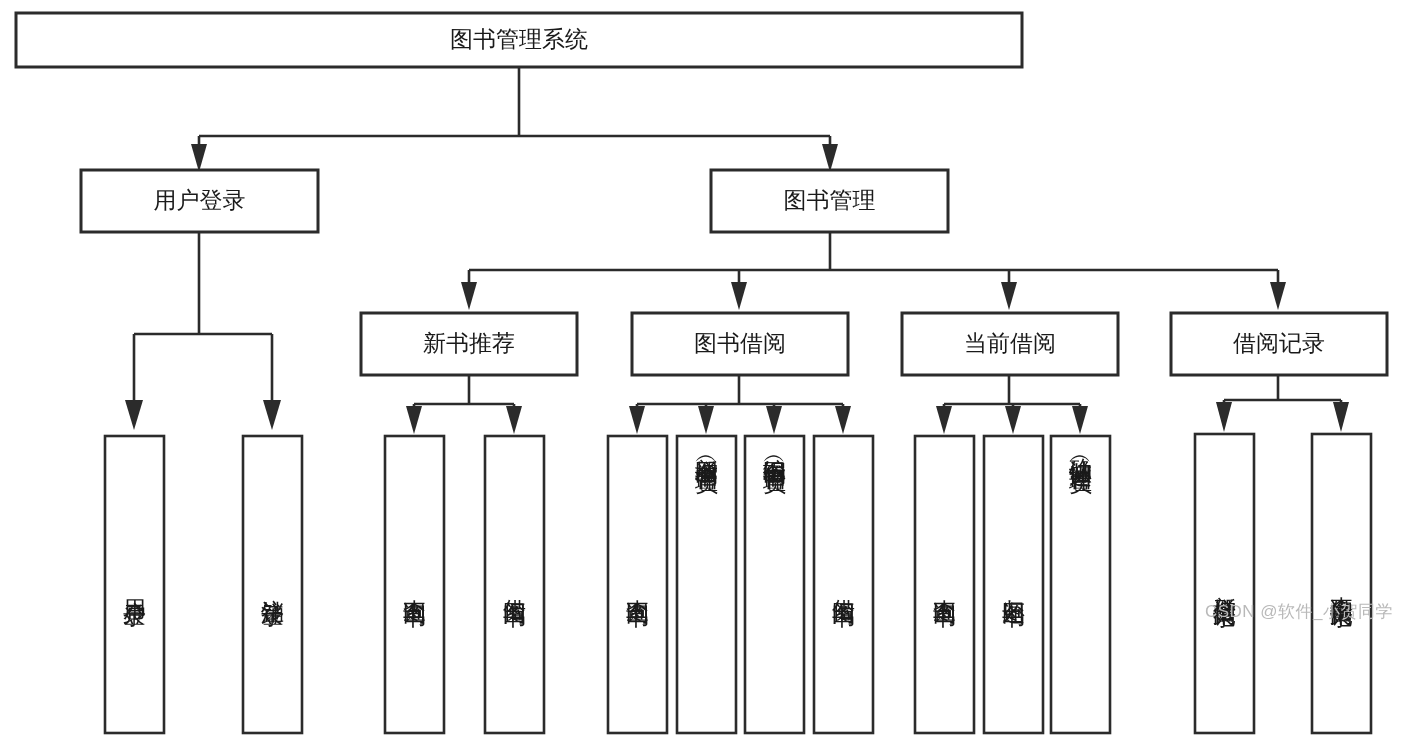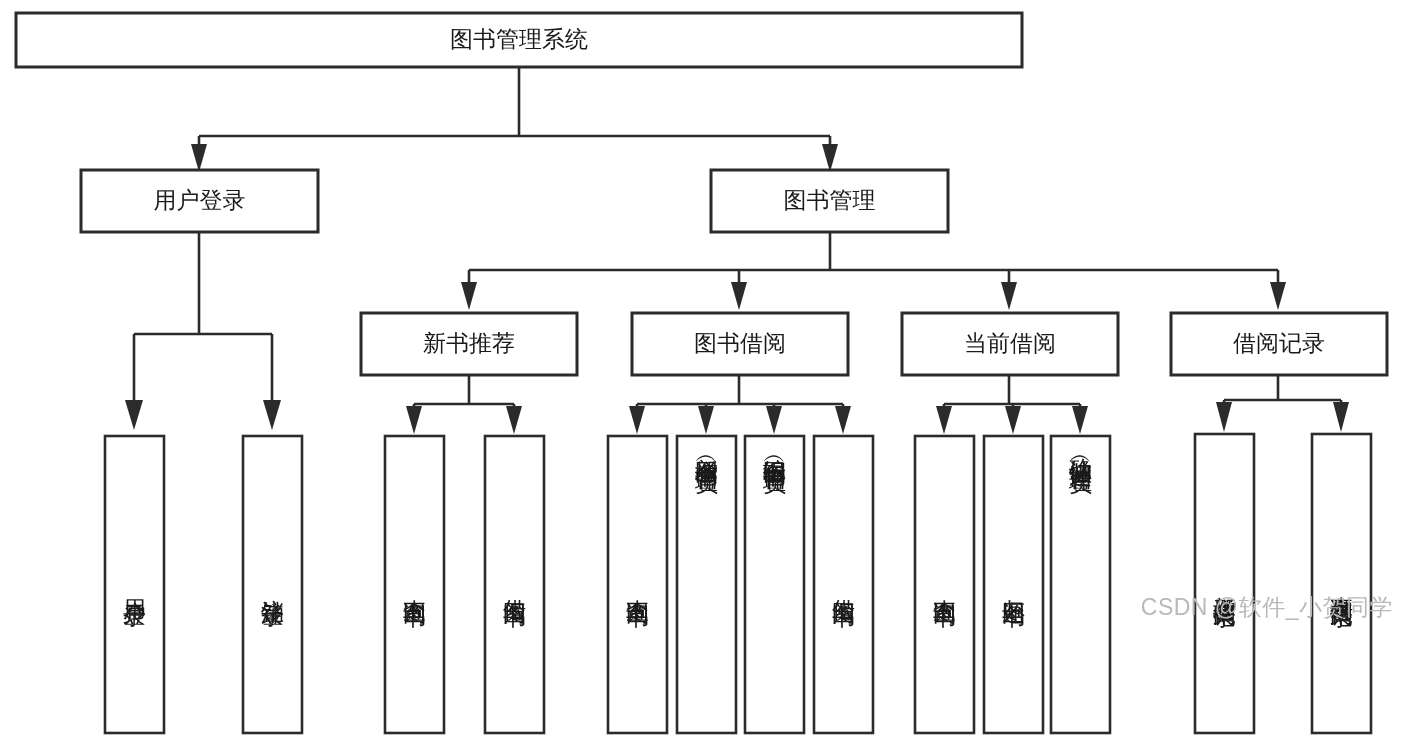--- a/index.html
+++ b/index.html
@@ -68,21 +68,21 @@
     color: #1a1a1a;
     letter-spacing: 2px;
     white-space: nowrap;
     text-align: center;
   }
   .watermark {
     position: absolute;
     right: 12px;
     bottom: 8px;
     font-family: "Liberation Sans", "DejaVu Sans", sans-serif;
-    font-size: 23px;
+    font-size: 17px;
     color: #b9b9b9;
     letter-spacing: 0.5px;
     user-select: none;
   }
 </style>
 </head>
 <body>
 
 <div id="diagram-root">
 

